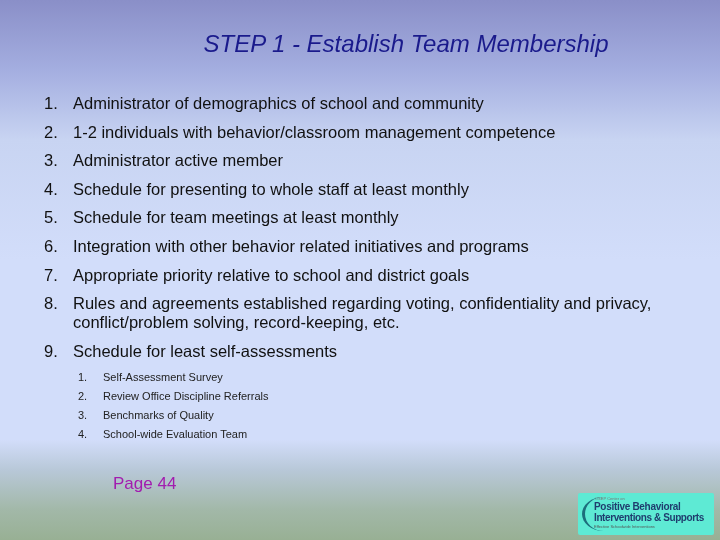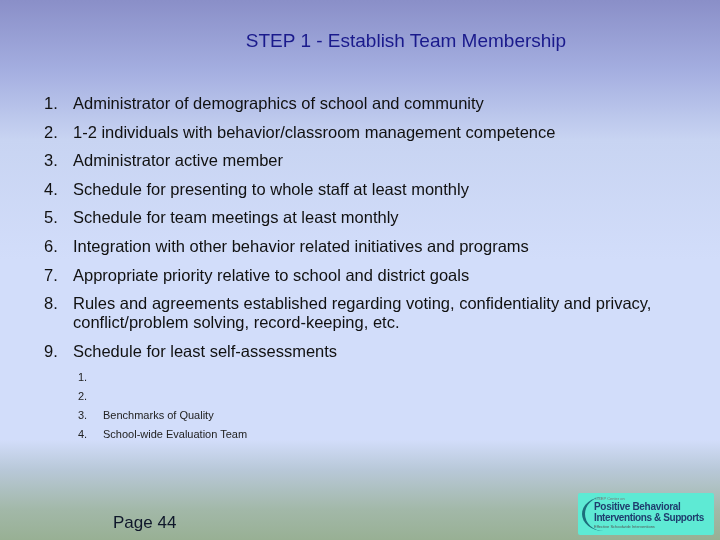--- a/index.html
+++ b/index.html
@@ -4,32 +4,32 @@
 <style>
   html, body { margin:0; padding:0; }
   body {
     width:720px; height:540px; overflow:hidden; position:relative;
     font-family:"Liberation Sans", sans-serif;
     background: linear-gradient(to bottom, #8a8fc8 0px, #a4aee0 70px, #c8d4f2 140px, #d2ddfa 260px, #d2ddfa 440px, #b8c8d8 470px, #a2b8a8 510px, #98b094 540px);
   }
   .title {
     position:absolute; left:0; width:100%; top:30px; text-align:center;
     padding-left:92px; box-sizing:border-box;
-    font-size:19px; color:#1a1a8c; letter-spacing:0;
+    font-size:24px; color:#1a1a8c; letter-spacing:0;font-style:italic;
   }
   .list { position:absolute; left:44px; top:94px; width:650px; }
   .item { display:flex; font-size:16.5px; color:#111; line-height:19px; margin-bottom:9.6px; }
   .item .num { width:29px; flex:none; }
   .item .txt { flex:1; }
   .item.last .num { width:29px; }
   .sub { margin-left:34px; margin-top:-2px; margin-bottom:6px; }
   .subitem { display:flex; font-size:11px; color:#222; line-height:19px; }
   .subitem .num { width:25px; flex:none; }
   .page {
-    position:absolute; left:113px; top:474px; font-size:17px; color:#0f172a;margin-top:39px;
+    position:absolute; left:113px; top:474px; font-size:17px; color:#a21caf;
   }
   .logo {
     position:absolute; left:578px; top:493px; width:136px; height:42px;
     background:#5eead4; border-radius:2px; overflow:hidden;
   }
   .logo .arc {
     position:absolute; left:4px; top:4px; width:40px; height:34px;
     border-left:3px solid #1d6e7c; border-radius:50% 0 0 50%;
   }
   .logo .l1 { position:absolute; left:17px; top:3px; font-size:4px; color:#777; }
@@ -75,23 +75,25 @@
       <span class="num">8.</span>
       <span class="txt">Rules and agreements established regarding voting, confidentiality and privacy, conflict/problem solving, record-keeping, etc.</span>
     </div>
   <div class="item">
       <span class="num">9.</span>
       <span class="txt">Schedule for least self-assessments</span>
     </div>
   <div class="sub">
     <div class="subitem">
         <span class="num">1.</span>
+        <span>Self-Assessment Survey</span>
       </div>
     <div class="subitem">
         <span class="num">2.</span>
+        <span>Review Office Discipline Referrals</span>
       </div>
     <div class="subitem">
         <span class="num">3.</span>
         <span>Benchmarks of Quality</span>
       </div>
     <div class="subitem">
         <span class="num">4.</span>
         <span>School-wide Evaluation Team</span>
       </div>
   </div>

